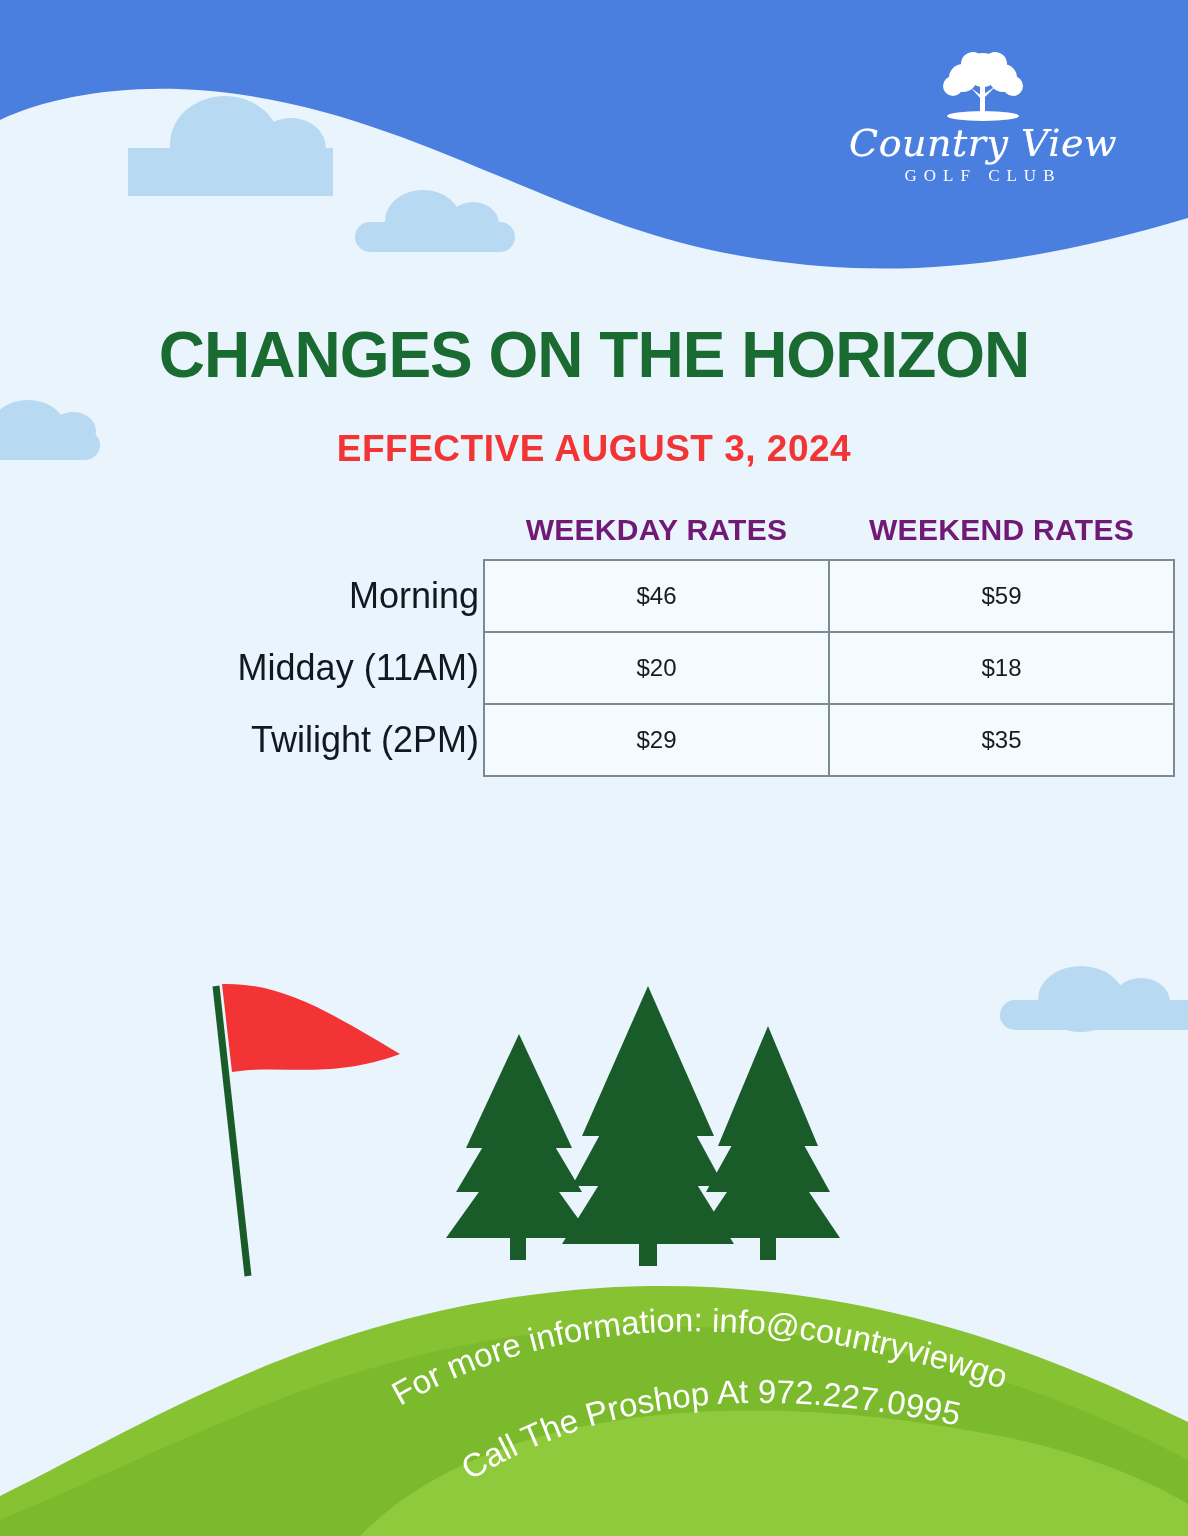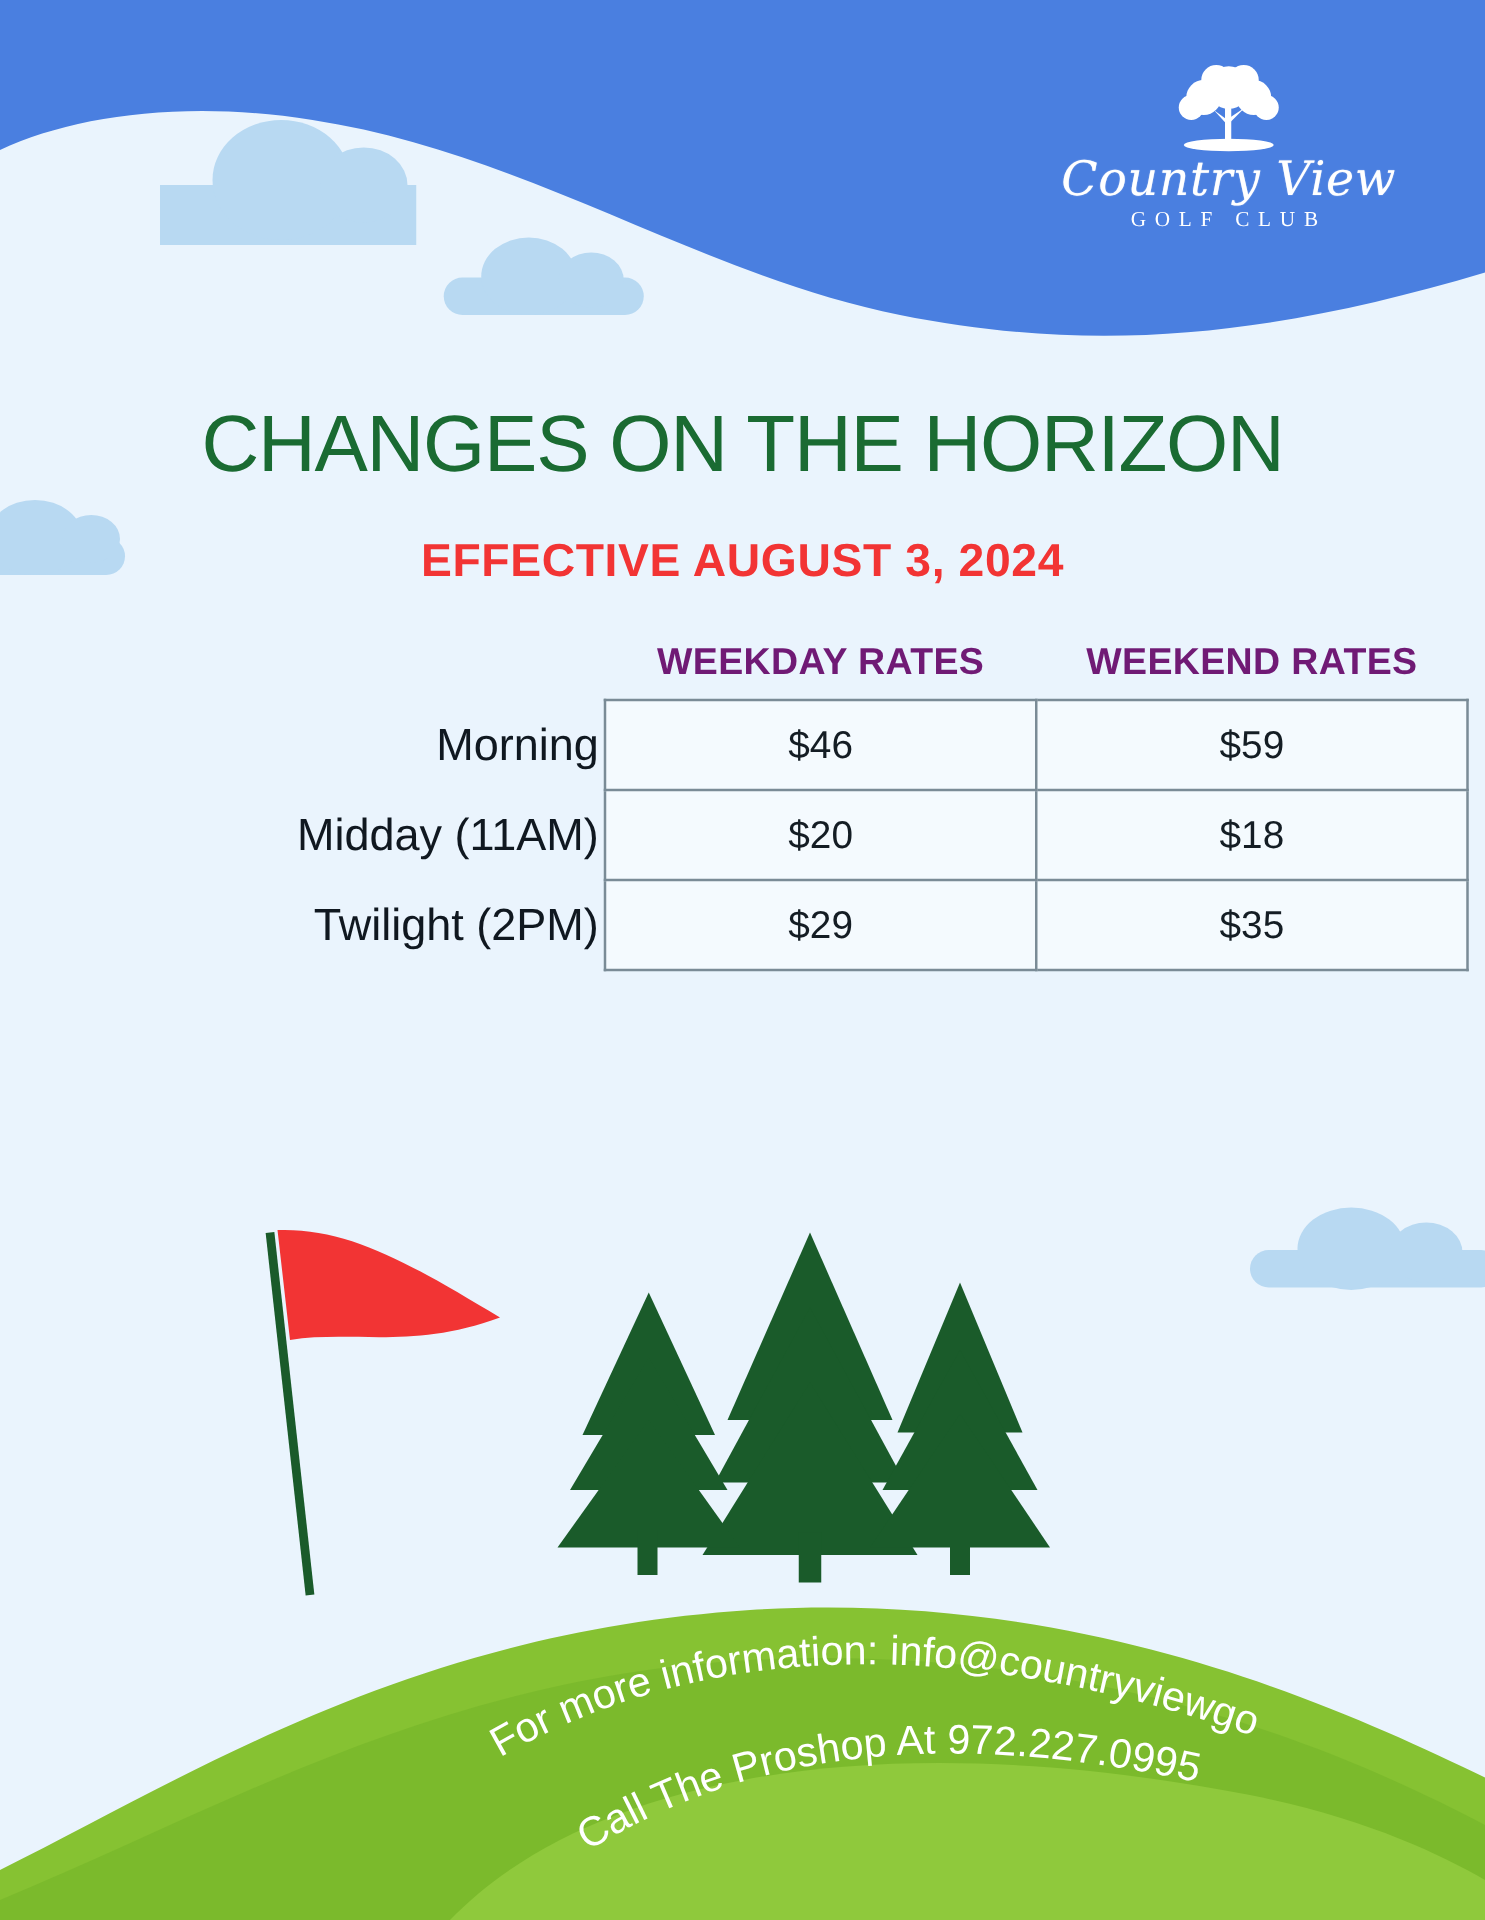--- a/index.html
+++ b/index.html
@@ -92,21 +92,21 @@
   #cloud-edge-right::after  { width: 58px; height: 48px; left: 112px; top: -22px; }
 
   
   .title {
     position: absolute;
     top: 318px;
     left: 0;
     width: 1188px;
     text-align: center;
     font-size: 64px;
-    font-weight: normal;
+    font-weight: bold;
     letter-spacing: -1px;
     color: #1a6b32;
     font-family: "Liberation Sans", sans-serif;
   }
   .subtitle {
     position: absolute;
     top: 428px;
     left: 0;
     width: 1188px;
     text-align: center;
@@ -152,21 +152,21 @@
     font-size: 36px;
     font-weight: normal;
     color: #101820;
     border: none;
     background: transparent;
     white-space: nowrap;
   }
   table.rate-table td.cell {
     border: 2px solid #7a8b96;
     text-align: center;
-    font-size: 31px;
+    font-size: 24px;
     color: #141d24;
     height: 68px;
     background: #f4fafe;
   }
 
   
   .note {
     position: absolute;
     top: 898px;
     left: 0;

